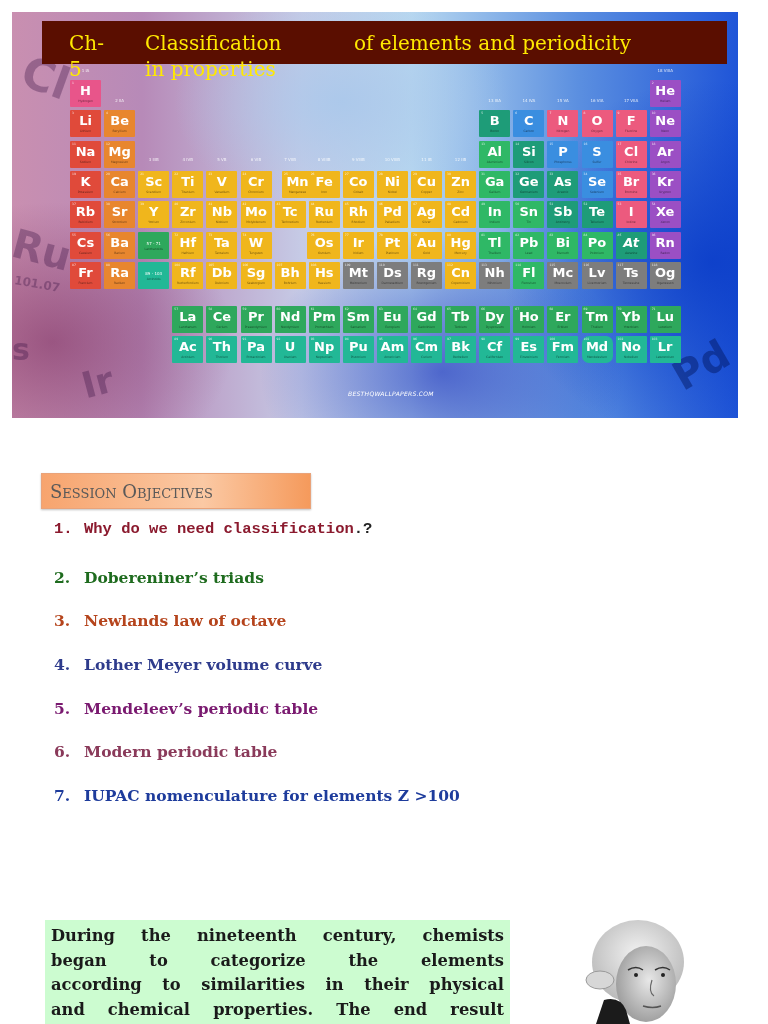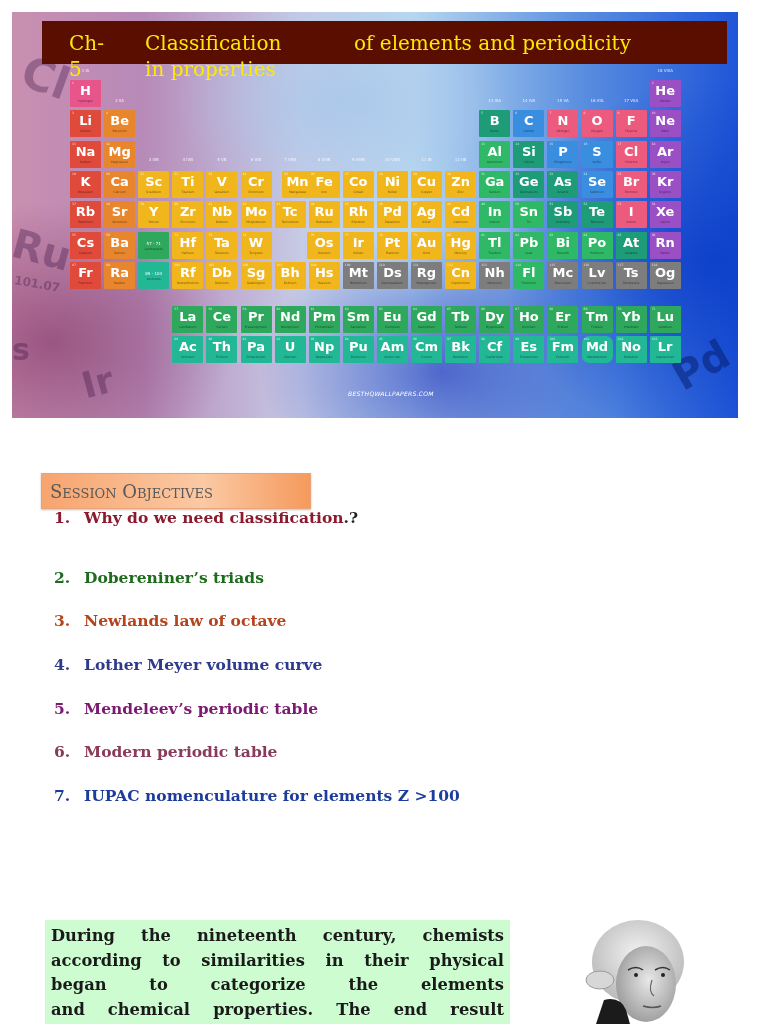--- a/index.html
+++ b/index.html
@@ -399,21 +399,21 @@
       <div class="cell" style="left: 535.4px; top: 219.5px; background: rgb(47, 184, 102);">
         <span class="num">83</span>
         <span class="sym">Bi</span>
         <span class="nm">Bismuth</span>
       </div>
       <div class="cell" style="left: 569.5px; top: 219.5px; background: rgb(47, 184, 102);">
         <span class="num">84</span>
         <span class="sym">Po</span>
         <span class="nm">Polonium</span>
       </div>
-      <div class="cell" style="left: 603.6px; top: 219.5px; background: rgb(30, 156, 120);">
+      <div class="cell" style="left: 603.6px; top: 219.5px; background: rgb(30, 156, 120); font-style: italic;">
         <span class="num">85</span>
         <span class="sym">At</span>
         <span class="nm">Astatine</span>
       </div>
       <div class="cell" style="left: 637.7px; top: 219.5px; background: rgb(155, 79, 196);">
         <span class="num">86</span>
         <span class="sym">Rn</span>
         <span class="nm">Radon</span>
       </div>
       <div class="cell" style="left: 58px; top: 249.8px; background: rgb(224, 74, 58);">
@@ -683,33 +683,33 @@
 <span class="title-text" style="left:69px;top:55px;">5</span>
 <span class="title-text" style="left:145px;top:29px;">Classification</span>
 <span class="title-text" style="left:354px;top:29px;">of elements and periodicity</span>
 <span class="title-text" style="left:145px;top:55px;">in properties</span>
 
 <div class="session-box">
   <span class="session-title">Session Objectives</span>
 </div>
 
 <div>
-  <div class="obj" style="top:508px;color:#8b1a2e;"><span class="n">1.</span><span>Why do we need classification</span><span style="color:#222;">.?</span></div>
+  <div class="obj" style="top:520px;color:#8b1a2e;font-family:Liberation Mono, monospace;"><span class="n">1.</span><span>Why do we need classification</span><span style="color:#222;">.?</span></div>
   <div class="obj" style="top:568px;color:#1e6b1e;"><span class="n">2.</span><span>Dobereniner’s triads</span></div>
   <div class="obj" style="top:611px;color:#b5441c;"><span class="n">3.</span><span>Newlands law of octave</span></div>
   <div class="obj" style="top:655px;color:#2e3b8c;"><span class="n">4.</span><span>Lother Meyer volume curve</span></div>
   <div class="obj" style="top:699px;color:#7a1a70;"><span class="n">5.</span><span>Mendeleev’s periodic table</span></div>
   <div class="obj" style="top:742px;color:#8a3a5a;"><span class="n">6.</span><span>Modern periodic table</span></div>
   <div class="obj" style="top:786px;color:#1e3c9c;"><span class="n">7.</span><span>IUPAC nomenculature for elements Z &gt;100</span></div>
 </div>
 
 <div class="para">
   <span>During the nineteenth century, chemists</span>
+  <span>began to categorize the elements</span>
   <span>according to similarities in their physical</span>
-  <span>began to categorize the elements</span>
   <span>and chemical properties. The end result</span>
 </div>
 
 <div class="portrait">
   <svg width="160" height="124" viewBox="0 0 160 124">
     <defs>
       <radialGradient id="wig" cx="50%" cy="40%" r="60%">
         <stop offset="0%" stop-color="#f2f2f2"></stop>
           <stop offset="100%" stop-color="#b9b9b9"></stop>
       </radialGradient>

